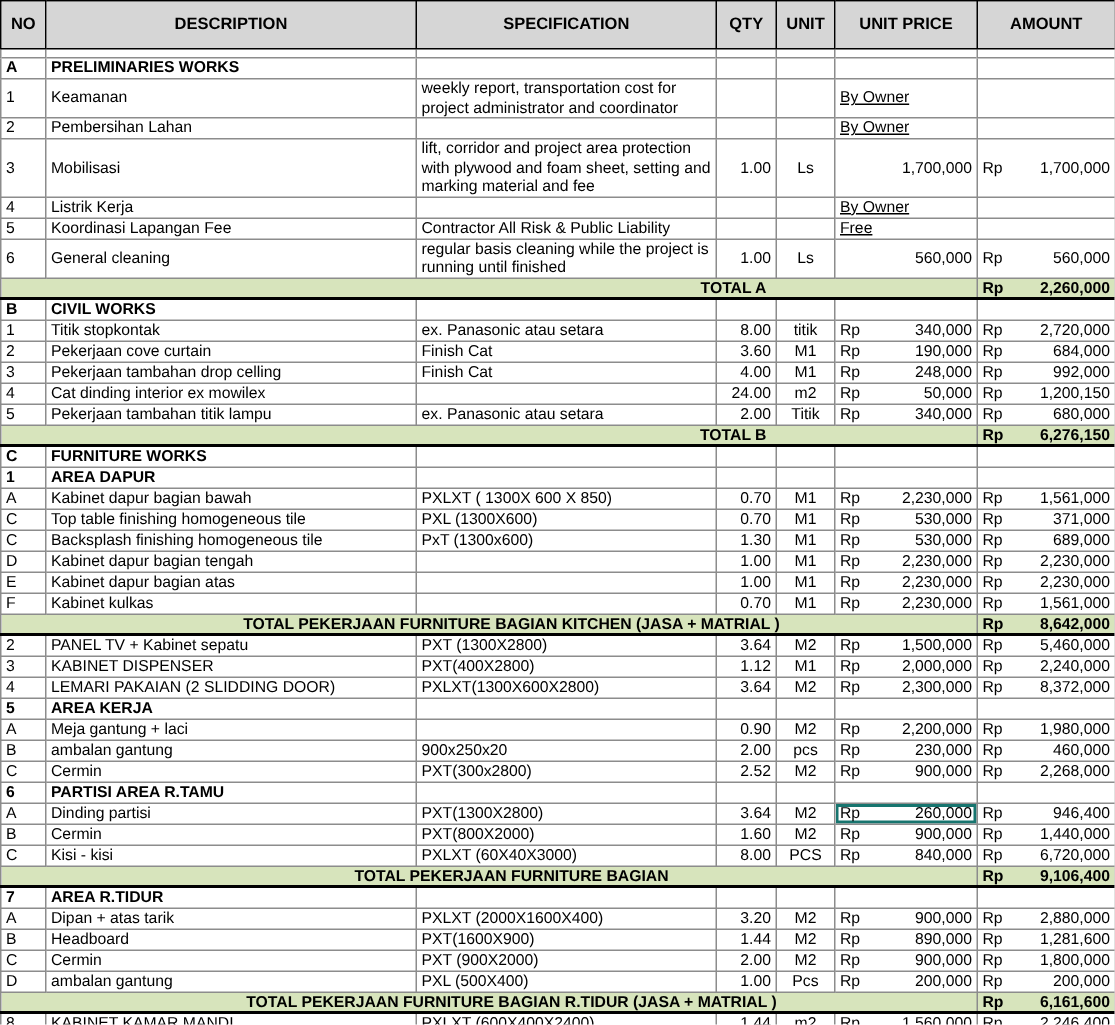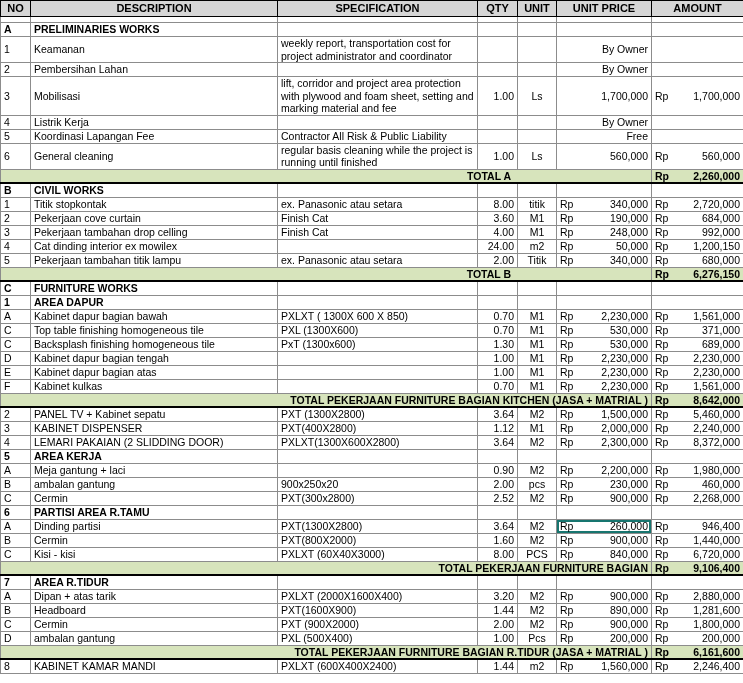--- a/index.html
+++ b/index.html
@@ -1,30 +1,30 @@
 <!DOCTYPE html>
 <html><head>
 <meta charset="utf-8">
 <style>
   html,body{margin:0;padding:0;background:#ffffff;width:743px;height:683px;overflow:hidden;
     font-family:"Liberation Sans", sans-serif;}
   table{border-collapse:collapse;table-layout:fixed;width:743px;font-size:10.5px;color:#000;
     border:1px solid #000;}
   td,th{border:1px solid #8c8c8c;padding:0 3px;vertical-align:middle;overflow:hidden;
     line-height:12.5px;height:14px;box-sizing:border-box;}
-  thead th{background:#d6d6d6;border:1px solid #000;font-weight:bold;height:16px;
+  thead th{background:#d6d6d6;border:1px solid #000;font-weight:bold;height:32px;
     text-align:center;font-size:11px;}
   tr.spacer td{height:6px;border-top:none;border-bottom:none;}
   tr.section td, tr.sub td{font-weight:bold;}
   tr.total td{background:#d7e4bc;font-weight:bold;border-top:1px solid #000;border-bottom:2px solid #000;}
   .tlabel.lr{text-align:right;padding-right:140px;padding-left:29px;}
-  .tlabel.ll{text-align:right;padding-left:33px;}
+  .tlabel.ll{text-align:center;padding-left:33px;}
   .cqty{text-align:right;}
   .cunit{text-align:center;}
-  .cnote{text-align:right;}
+  .cnote{text-align:left;text-decoration:underline;}
   .cmoney .m{display:flex;justify-content:space-between;align-items:center;}
   .cmoney .r{flex:0 0 auto;}
   .cmoney .v{flex:0 0 auto;text-align:center;}
   .sel{box-shadow:inset 0 0 0 2px #17756f;}
   .cdesc,.cspec{white-space:normal;word-wrap:break-word;}
 </style>
 </head>
 <body>
 
 <div>

